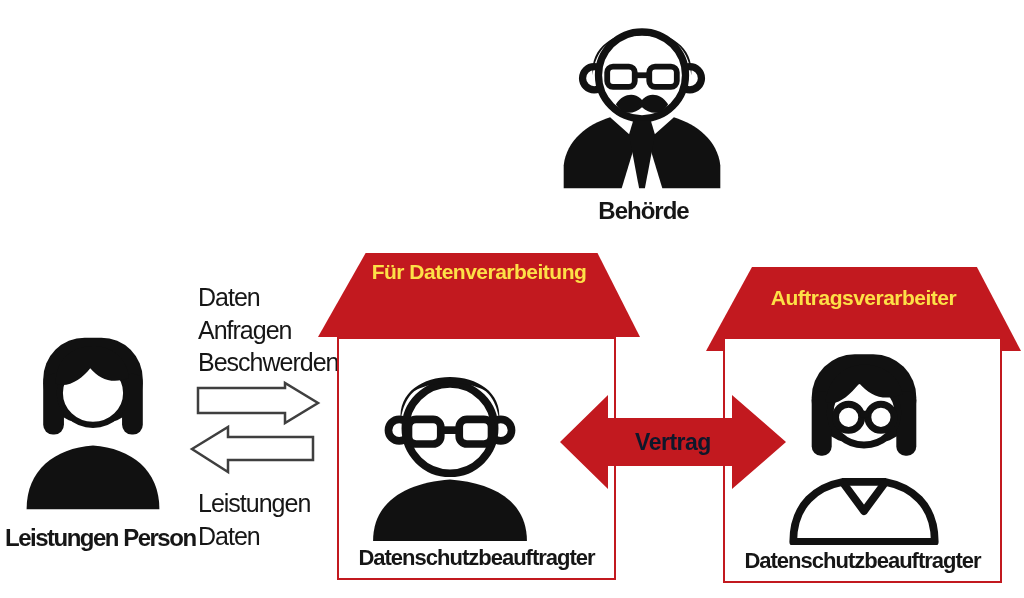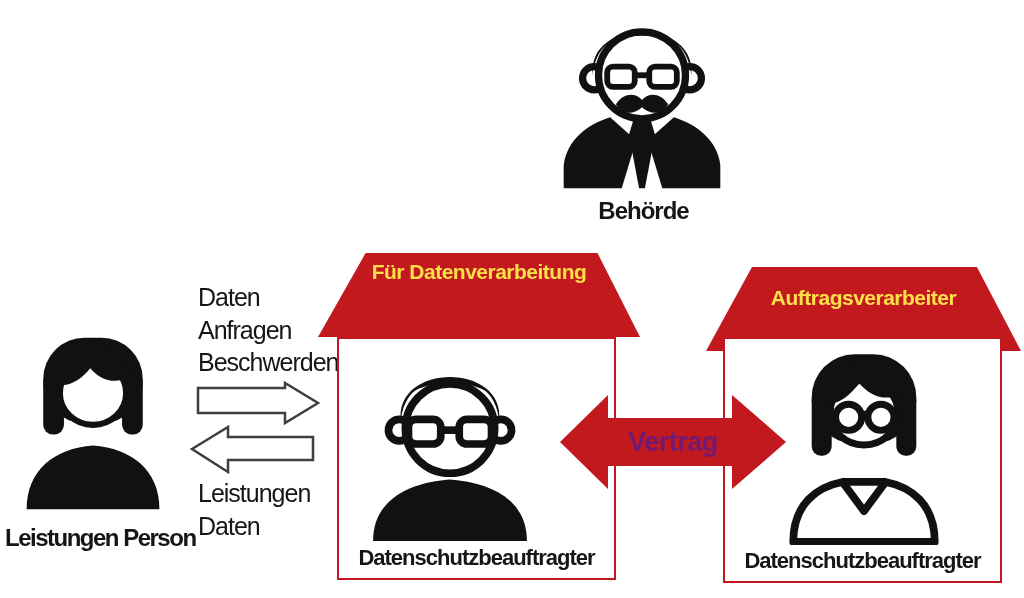--- a/index.html
+++ b/index.html
@@ -30,21 +30,21 @@
   
   .house{
     background:#ffffff;border:2px solid var(--accent-red);box-sizing:border-box;
   }
   .box-label{
     position:absolute;left:0;right:0;bottom:7px;text-align:center;
     font-size:22px;font-weight:600;letter-spacing:-1px;white-space:nowrap;color:#161616;
   }
   .contract-label{
     display:flex;align-items:center;justify-content:center;
-    color:#701a75;font-weight:700;font-size:27px;letter-spacing:-0.5px;
+    color:#0f172a;font-weight:700;font-size:23px;letter-spacing:-0.5px;
   }
   svg{display:block;}
   .z5{z-index:5;}
   .z6{z-index:6;}
 </style>
 </head>
 <body>
 
 <div class="stage">
 
@@ -77,21 +77,21 @@
     <div>Daten</div>
     <div>Anfragen</div>
     <div>Beschwerden</div>
   </div>
 
   <svg class="abs" style="left:188px;top:380px;" width="135" height="95" viewBox="0 0 135 95" aria-hidden="true">
     <polygon points="10,8 97,8 97,3 130,23 97,43 97,33 10,33" fill="#ffffff" stroke="var(--outline-gray)" stroke-width="2.5"></polygon>
     <polygon points="4,69 40,47 40,57 125,57 125,80 40,80 40,92" fill="#ffffff" stroke="var(--outline-gray)" stroke-width="2.5"></polygon>
   </svg>
 
-  <div class="abs flow" style="left:198px;top:477px;">
+  <div class="abs flow" style="left:198px;top:487px;">
     <div>Leistungen</div>
     <div>Daten</div>
   </div>
 
   <div class="abs roof" style="left:318px;top:253px;width:322px;height:84px;padding-top:4px;box-sizing:border-box;">
     <div class="roof-line">Für Datenverarbeitung</div>
   </div>
 
   <div class="abs house" style="left:337px;top:337px;width:279px;height:243px;">
     <svg class="abs" style="left:16px;top:5px;" width="190" height="200" viewBox="0 0 120 130" aria-hidden="true">

